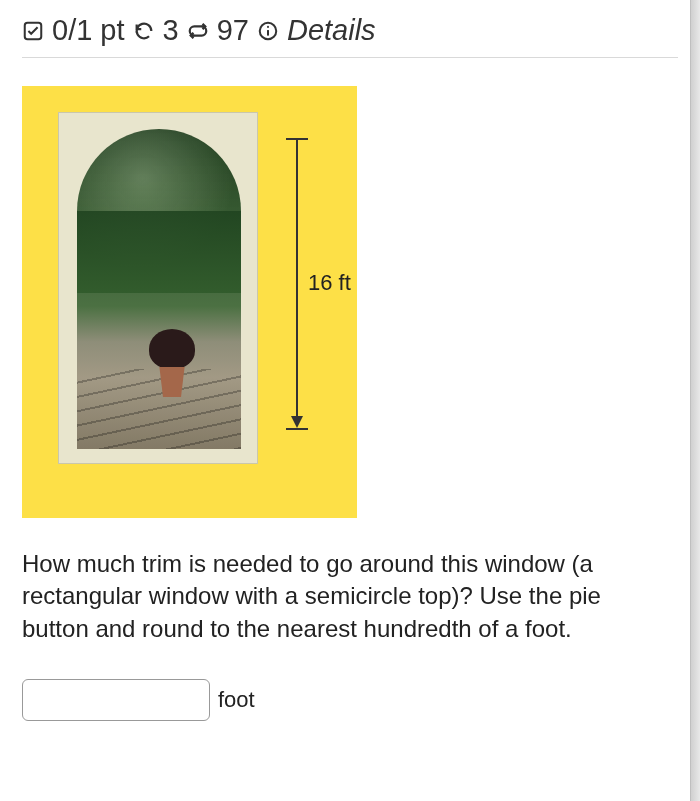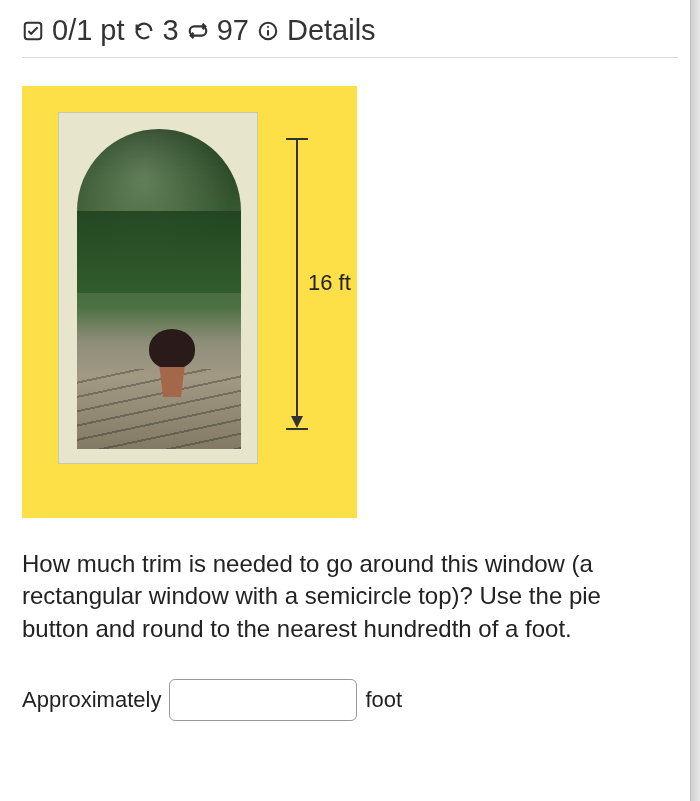--- a/index.html
+++ b/index.html
@@ -27,21 +27,21 @@
     display: flex;
     align-items: center;
     gap: 8px;
     font-size: 29px;
     color: #333;
     padding-bottom: 10px;
     border-bottom: 1px solid #d9d9d9;
   }
   .score-row .icon { display:inline-flex; align-items:center; justify-content:center; }
   .score-row svg { display:block; }
-  .details-link { color: #333; cursor: pointer; }
+  .details-link { color: #333; cursor: pointer; font-style: italic; }
   .figure-area {
     margin-top: 28px;
     width: 335px;
     height: 432px;
     background: #fde047;
     position: relative;
   }
   .window {
     position: absolute;
     left: 36px;
@@ -236,16 +236,15 @@
     <div class="arrow-down"></div>
     <div class="bot-tick"></div>
   </div>
   <div class="dim-v-label">16 ft</div>
 
 </div>
 
 <div class="question">How much trim is needed to go around this window (a rectangular window with a semicircle top)? Use the pie button and round to the nearest hundredth of a foot.</div>
 
 <div class="answer-row">
-  <span>Approximately</span>
   <input type="text" value="" style="">
   <span>foot</span>
 </div>
 
 </body></html>

